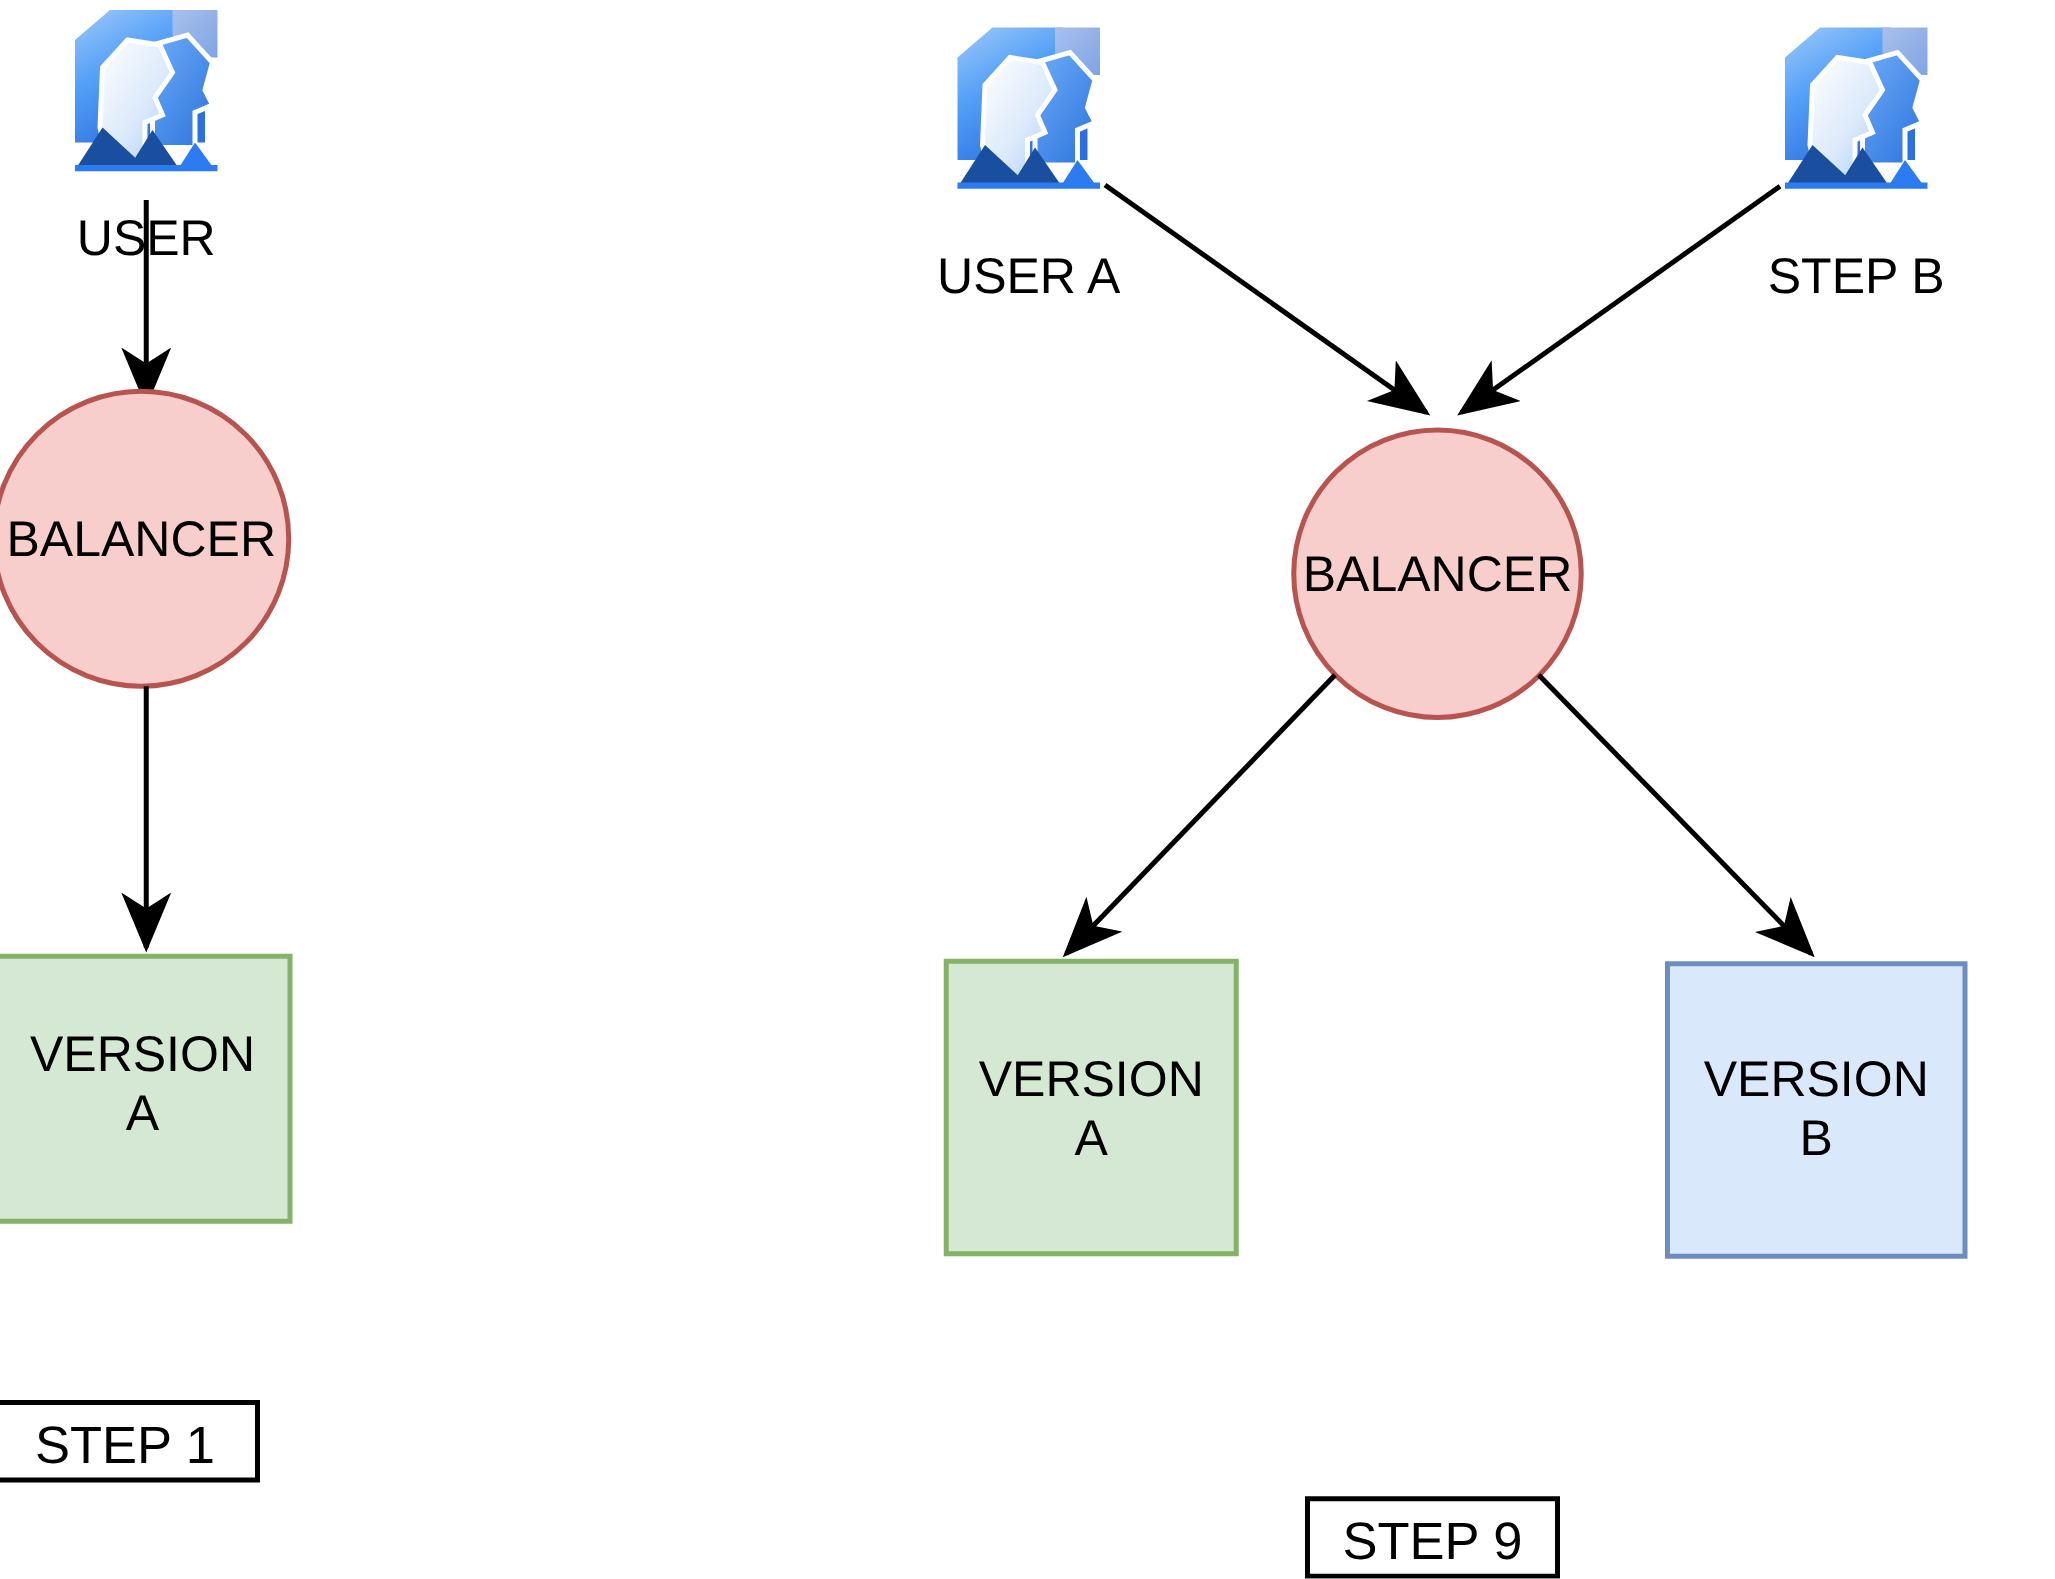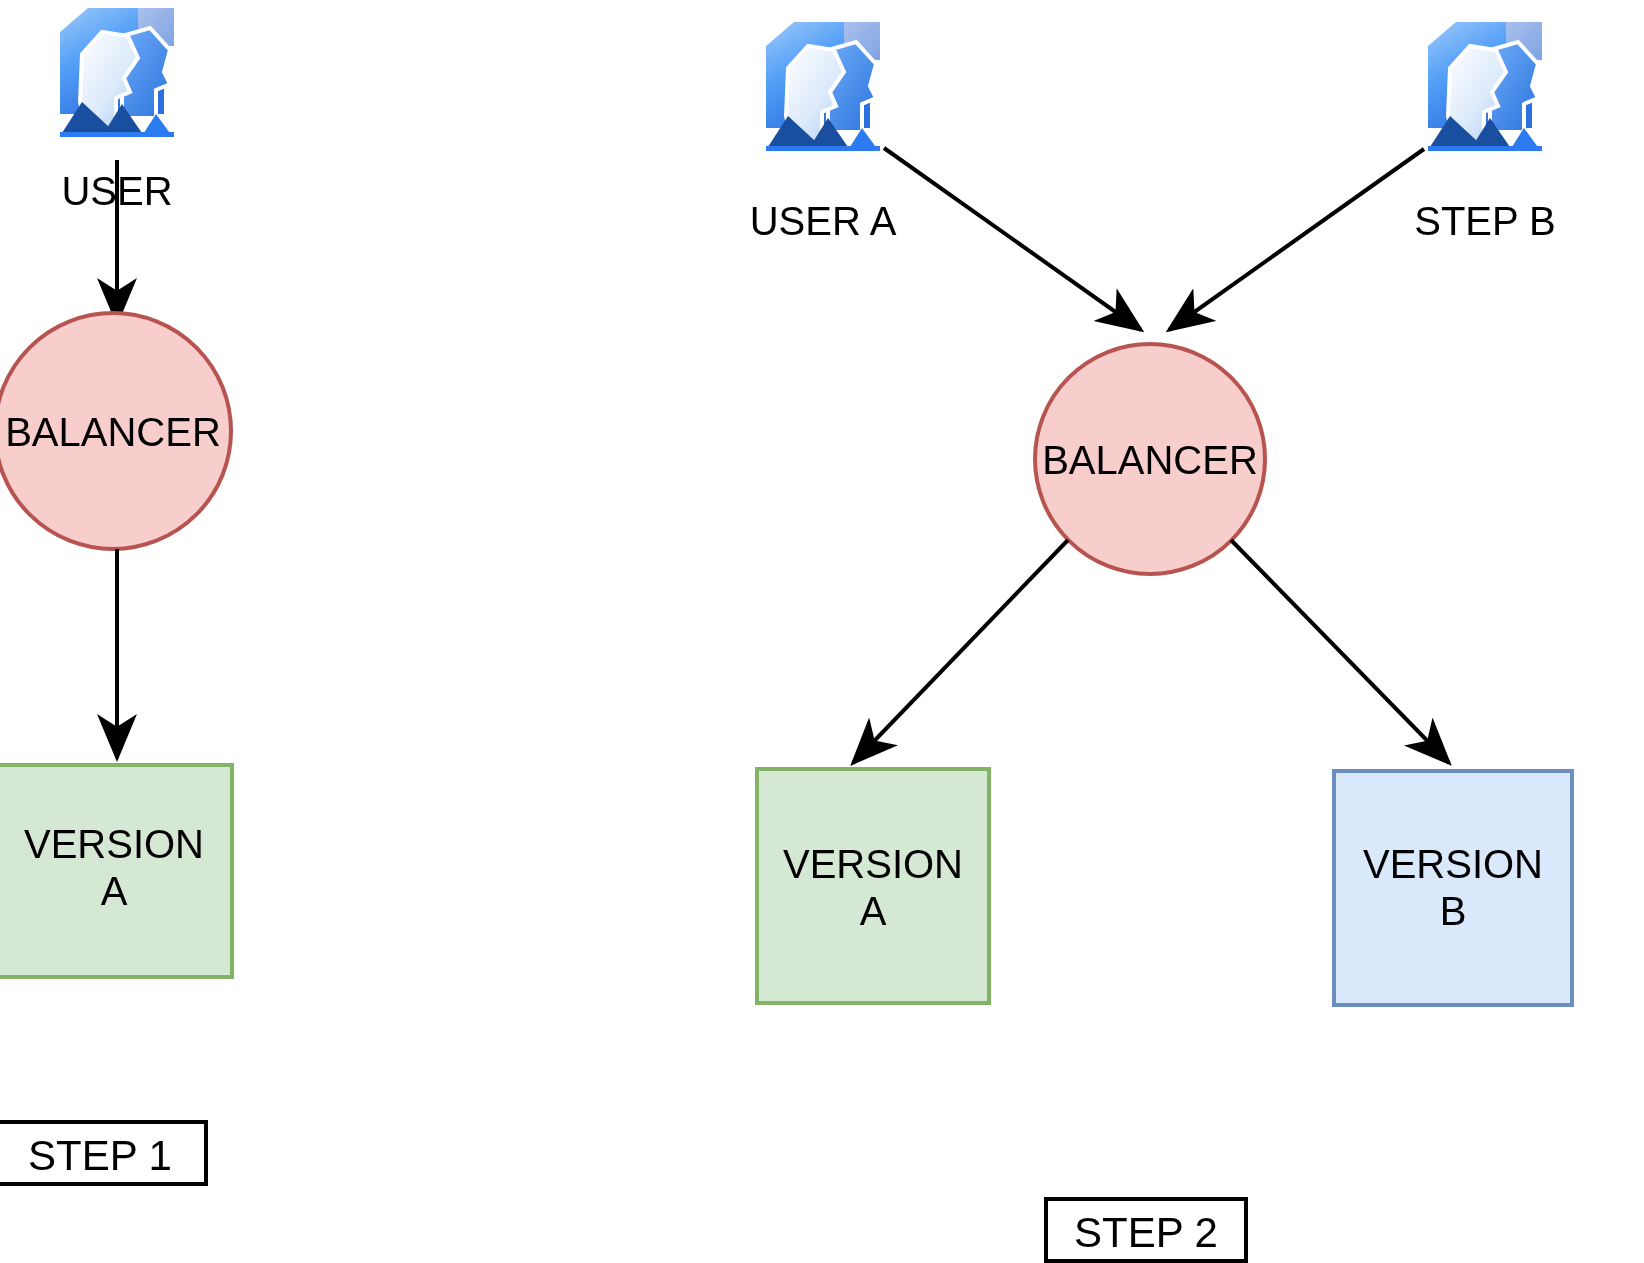--- a/index.html
+++ b/index.html
@@ -154,15 +154,15 @@
   <div class="node-label user-label" style="left:1362px; top:198px; width:246px;">STEP B</div>
 
   <div class="node-label balancer-label" style="left:1027px; top:437px; width:246px;">BALANCER</div>
 
   <div class="node-label version-label" style="left:757px; top:841px; width:232px;">VERSION
 A</div>
 
   <div class="node-label version-label" style="left:1334px; top:841px; width:238px;">VERSION
 B</div>
 
-  <div class="node-label step-label" style="left:1046px; top:1208px; width:200px;">STEP 2</div>
+  <div class="node-label step-label" style="left:1046px; top:1208px; width:200px;">STEP 9</div>
 
 </div>
 
 </body></html>

